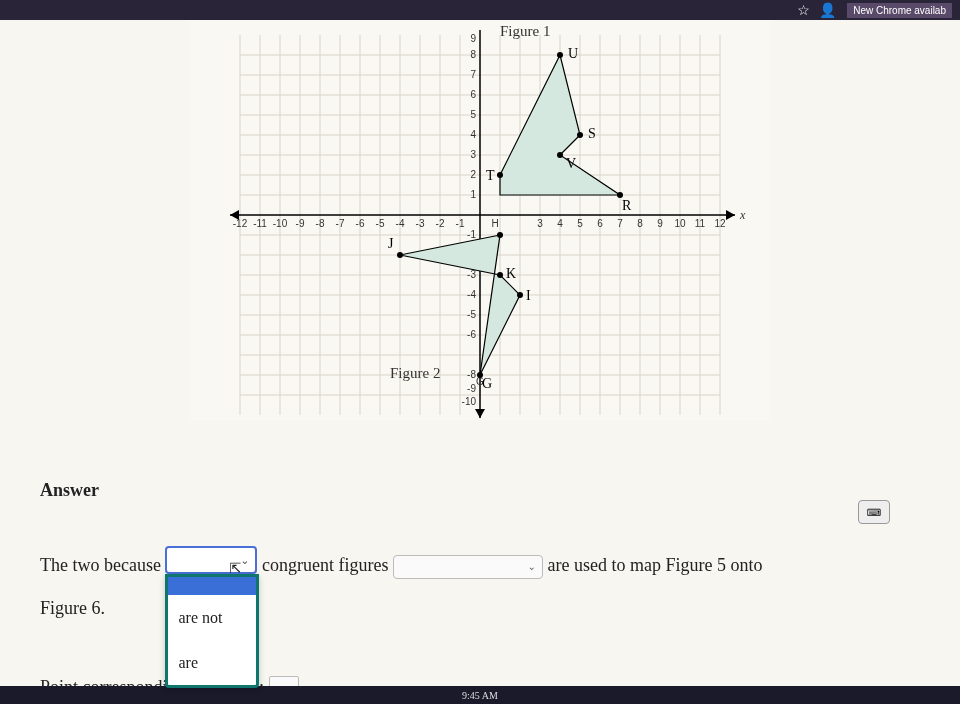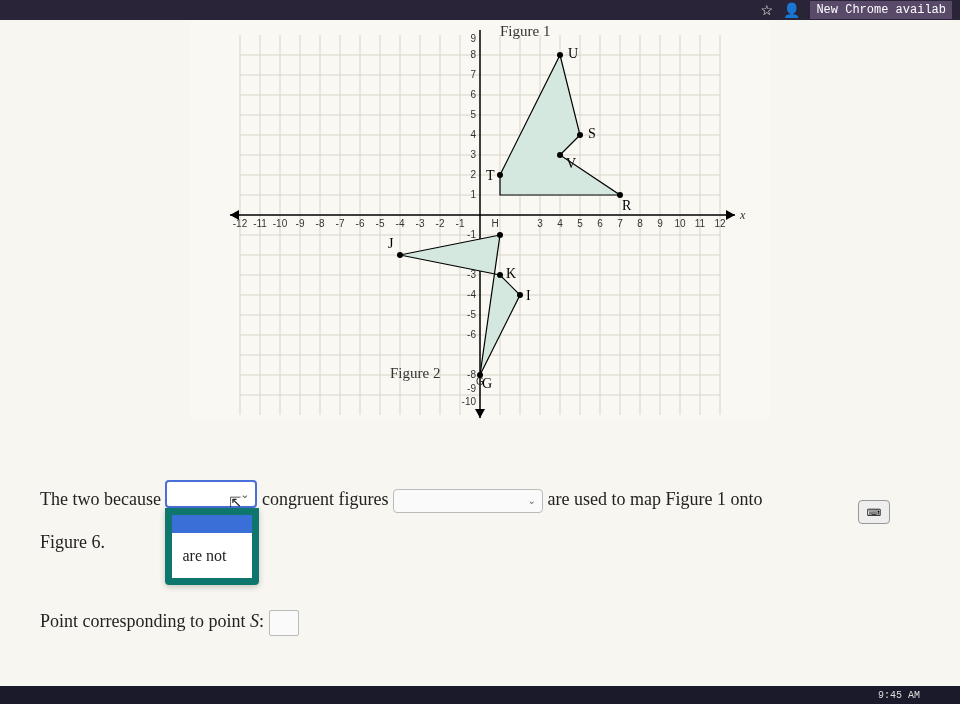--- a/index.html
+++ b/index.html
@@ -1,38 +1,38 @@
 <!DOCTYPE html>
 <html><head>
 <meta charset="utf-8">
 <style>
 *{box-sizing:border-box;margin:0;padding:0}
 body{width:960px;height:704px;font-family:Georgia,serif;background:#f0ede6;position:relative;overflow:hidden}
 .top-bar{position:absolute;top:0;left:0;right:0;height:20px;background:#2a2438;display:flex;align-items:center;justify-content:flex-end;padding:0 8px;gap:10px}
 .top-bar .star{color:#fff;font-size:14px}
 .top-bar .user{color:#fff;font-size:14px}
-.top-bar .btn{background:#5a4a6a;color:#fff;font-size:12px;padding:2px 6px;border-radius:0;font-family:Liberation Mono, monospace}
+.top-bar .btn{background:#5a4a6a;color:#fff;font-size:10px;padding:2px 6px;border-radius:0;font-family:Liberation Sans, sans-serif}
 .page{position:absolute;top:20px;left:0;right:0;bottom:18px;background:#f8f6f0;padding:0}
 .graph-area{width:580px;height:400px;margin:0 auto;position:relative;background:#faf8f2}
 .graph-svg{position:absolute;top:0;left:0}
 .answer-section{margin:60px 40px 0 40px}
 .answer-heading{font-weight:bold;font-size:18px;color:#222}
 .kb-icon{position:absolute;right:70px;top:480px;width:32px;height:24px;border:1px solid #999;border-radius:4px;background:#eee;display:flex;align-items:center;justify-content:center;font-size:10px}
 .answer-body{margin-top:45px;font-size:18px;color:#222;line-height:2.2}
 .dropdown-wrap{display:inline-block;position:relative;vertical-align:middle}
 .dropdown{display:inline-block;width:92px;height:28px;border:2px solid #4a6fd8;border-radius:4px;background:#fff;position:relative;cursor:pointer}
 .dropdown .chev{position:absolute;right:6px;top:50%;transform:translateY(-50%);font-size:11px;color:#555}
 .dropdown .cursor{position:absolute;left:62px;top:6px;font-size:14px}
-.dd-menu{position:absolute;top:28px;left:0;width:94px;background:#fff;border:7px solid #0f766e;border-radius:0 0 4px 4px;box-shadow:0 2px 6px rgba(0,0,0,.2);z-index:10}
+.dd-menu{position:absolute;top:28px;left:0;width:94px;background:#fff;border:3px solid #0f766e;border-radius:0 0 4px 4px;box-shadow:0 2px 6px rgba(0,0,0,.2);z-index:10}
 .dd-item{padding:5px 10px;font-size:16px;cursor:pointer}
 .dd-item.sel{background:#3a6fd8;height:18px;padding:2px 10px}
 .dropdown2{display:inline-block;width:150px;height:24px;border:1px solid #bbb;border-radius:4px;background:#fafafa;position:relative;vertical-align:middle;cursor:pointer}
 .dropdown2 .chev{position:absolute;right:6px;top:50%;transform:translateY(-50%);font-size:10px;color:#666}
 .small-box{display:inline-block;width:30px;height:26px;border:1px solid #bbb;background:#fafafa;vertical-align:middle;border-radius:2px}
-.bottom-bar{position:absolute;bottom:0;left:0;right:0;height:18px;background:#1a1a2a;color:#ddd;font-size:10px;font-family:Liberation Mono, monospace;display:flex;align-items:center;justify-content:flex-end;padding:0 40px}
+.bottom-bar{position:absolute;bottom:0;left:0;right:0;height:18px;background:#1a1a2a;color:#ddd;font-size:10px;font-family:Liberation Serif, serif;display:flex;align-items:center;justify-content:center;padding:0 40px}
 </style>
 </head>
 <body>
 
 <div class="top-bar">
   <span class="star">☆</span>
   <span class="user">👤</span>
   <span class="btn">New Chrome availab</span>
 </div>
 
@@ -166,36 +166,38 @@
     <text x="336" y="280">I</text>
     <text x="292" y="368">G</text>
   </g>
   <text x="310" y="16" font-size="15" fill="#333" font-family="Georgia">Figure 1</text>
   <text x="200" y="358" font-size="15" fill="#333" font-family="Georgia">Figure 2</text>
   <text x="550" y="199" font-size="12" fill="#333" font-style="italic">x</text>
 </svg>
 </div>
 
 <div class="answer-section">
+  <div class="answer-heading">Answer</div>
   <div class="kb-icon">⌨</div>
   <div class="answer-body">
     <span>The two because</span>
     <span class="dropdown-wrap">
       <span class="dropdown">
         <span class="cursor">⇱</span>
         <span class="chev">⌄</span>
       </span>
       <div class="dd-menu">
         <div class="dd-item sel"></div>
         <div class="dd-item">are not</div>
+        <div class="dd-item">are</div>
       </div>
     </span>
     <span>congruent figures</span>
     <span class="dropdown2"><span class="chev">⌄</span></span>
-    <span>are used to map Figure 1 onto</span>
+    <span>are used to map Figure 5 onto</span>
     <br>
     <span>Figure 6.</span>
     <br><br>
     <span>Point corresponding to point </span><span style="font-style:italic">S</span><span>:</span>
     <span class="small-box"></span>
   </div>
 </div>
 
 </div>
 

